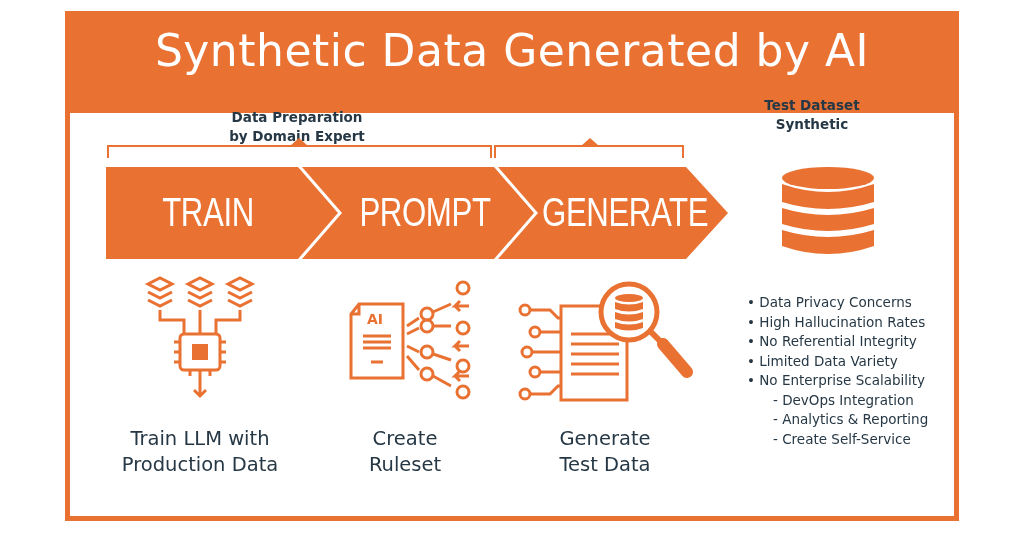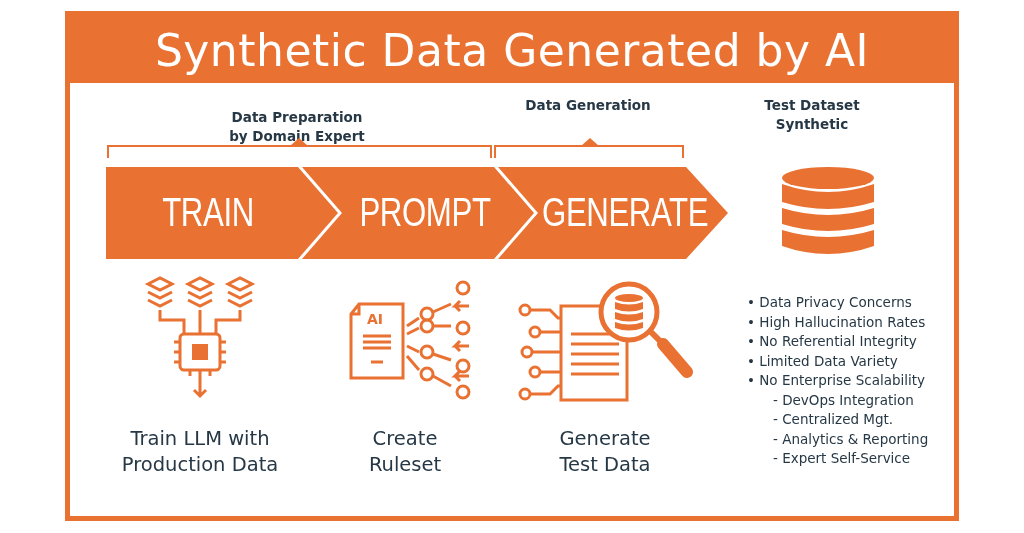--- a/index.html
+++ b/index.html
@@ -1,18 +1,18 @@
 <!DOCTYPE html>
 <html><head>
 <meta charset="utf-8">
 <style>
   html, body { margin:0; padding:0; background:#ffffff; }
   body { width:1024px; height:533px; position:relative; overflow:hidden; font-family:"DejaVu Sans", sans-serif; }
   .frame { position:absolute; left:65px; top:11px; width:884px; height:500px; border:5px solid #E97132; background:#fff; }
-  .header { position:absolute; left:65px; top:11px; width:894px; height:72px; background:#E97132; }
+  .header { position:absolute; left:65px; top:11px; width:894px; height:102px; background:#E97132; }
   .title { position:absolute; left:0; right:0; top:14px; text-align:center; color:#fff; font-size:44px; font-weight:500; letter-spacing:0.5px; font-family:"DejaVu Sans", sans-serif; }
   .phase-label { position:absolute; text-align:center; color:#263845; font-size:13.5px; font-weight:bold; line-height:19px; }
   .bracket { position:absolute; height:11px; border:2px solid #E97132; border-bottom:none; }
   .bracket-tip { position:absolute; top:-9px; width:0; height:0; border-left:9px solid transparent; border-right:9px solid transparent; border-bottom:8px solid #E97132; transform:translateX(-50%); }
   svg.chev { position:absolute; left:106px; top:165px; }
   .step-label { position:absolute; top:190px; color:#fff; font-family:"Liberation Sans", sans-serif; font-size:40px; font-weight:normal; transform:scaleX(0.78); transform-origin:center; text-align:center; letter-spacing:-0.5px; }
   .caption { position:absolute; text-align:center; color:#263845; font-size:19.5px; line-height:26px;margin-top:11px; }
   .bullets { position:absolute; left:735px; top:281px; color:#263845; font-size:13.5px; line-height:19.5px; margin:12px; padding:0; list-style:none; }
   .bullets li { white-space:nowrap; }
   .icon { position:absolute; }
@@ -23,21 +23,20 @@
 <div class="frame"></div>
 <div class="header">
   <div class="title">Synthetic Data Generated by AI</div>
 </div>
 
 <div class="phase-label" style="left:197px; top:96px; width:200px;margin-top:12px;">
   <div>Data Preparation</div>
   <div>by Domain Expert</div>
 </div>
 <div class="phase-label" style="left:488px; top:96px; width:200px;">
-  <div>Data Generation</div>
 </div>
 <div class="phase-label" style="left:727px; top:96px; width:170px;">
   <div>Test Dataset</div>
   <div>Synthetic</div>
 </div>
 
 <div class="bracket" style="left:107px; top:145px; width:381px;">
   <div class="bracket-tip" style="left:190px;"></div>
 </div>
 <div class="bracket" style="left:494px; top:145px; width:186px;">
@@ -131,16 +130,15 @@
   <div>Test Data</div>
 </div>
 
 <ul class="bullets">
   <li>• Data Privacy Concerns</li>
   <li>• High Hallucination Rates</li>
   <li>• No Referential Integrity</li>
   <li>• Limited Data Variety</li>
   <li>• No Enterprise Scalability</li>
   <li style="padding-left:26px;">- DevOps Integration</li>
-  <li style="padding-left:26px;">- Centralized Mgt.</li>
   <li style="padding-left:26px;">- Analytics &amp; Reporting</li>
-  <li style="padding-left:26px;">- Expert Self-Service</li>
+  <li style="padding-left:26px;">- Create Self-Service</li>
 </ul>
 
 </body></html>

